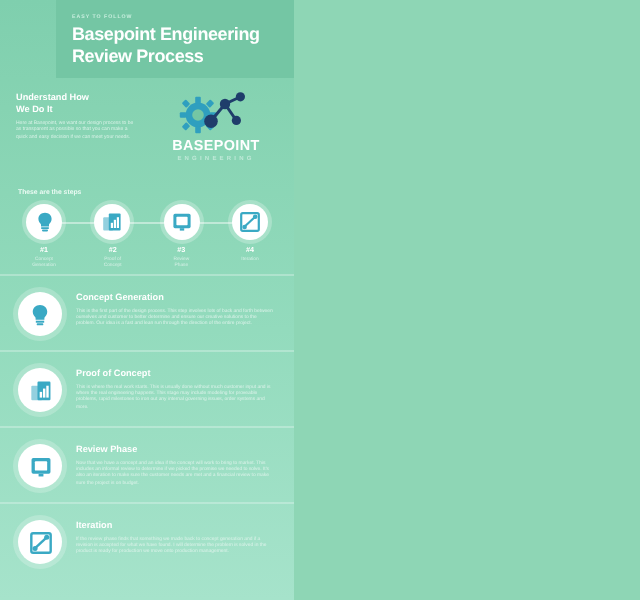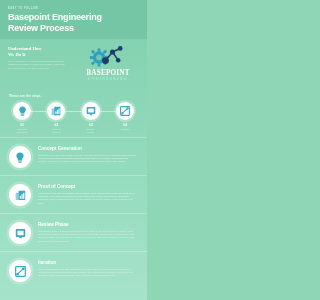--- a/index.html
+++ b/index.html
@@ -12,34 +12,35 @@
     position:relative;width:147px;height:300px;
     background:linear-gradient(180deg,#7fcfae 0%,#86d3b2 18%,#93dbbd 55%,#a6e3cb 100%);
     overflow:hidden;
   }
 
   
   .header{
     position:relative;
     background:#74c6a4;
     padding:7px 8px 6px 8px;
+    margin-left:28px;
   }
   .eyebrow{
     font-size:2.6px;letter-spacing:.5px;font-weight:bold;
     color:#c8eede;text-transform:uppercase;margin-bottom:2px;
   }
   .title{
     font-size:9px;line-height:10.5px;font-weight:bold;color:#ffffff;
     letter-spacing:-.2px;
   }
 
   
   .intro{
     position:relative;display:flex;align-items:flex-start;
-    padding:7px 8px 5px 8px;min-height:40px;font-family:Liberation Serif, serif;
+    padding:7px 8px 5px 8px;min-height:40px;
   }
   .intro-left{width:60px;}
   .intro-h{
     font-size:4.6px;line-height:5.6px;font-weight:bold;color:#ffffff;
     margin-bottom:2.5px;
   }
   .intro-p{
     font-size:2.5px;line-height:3.5px;color:#d8f2e7;
   }
   .logo-wrap{

